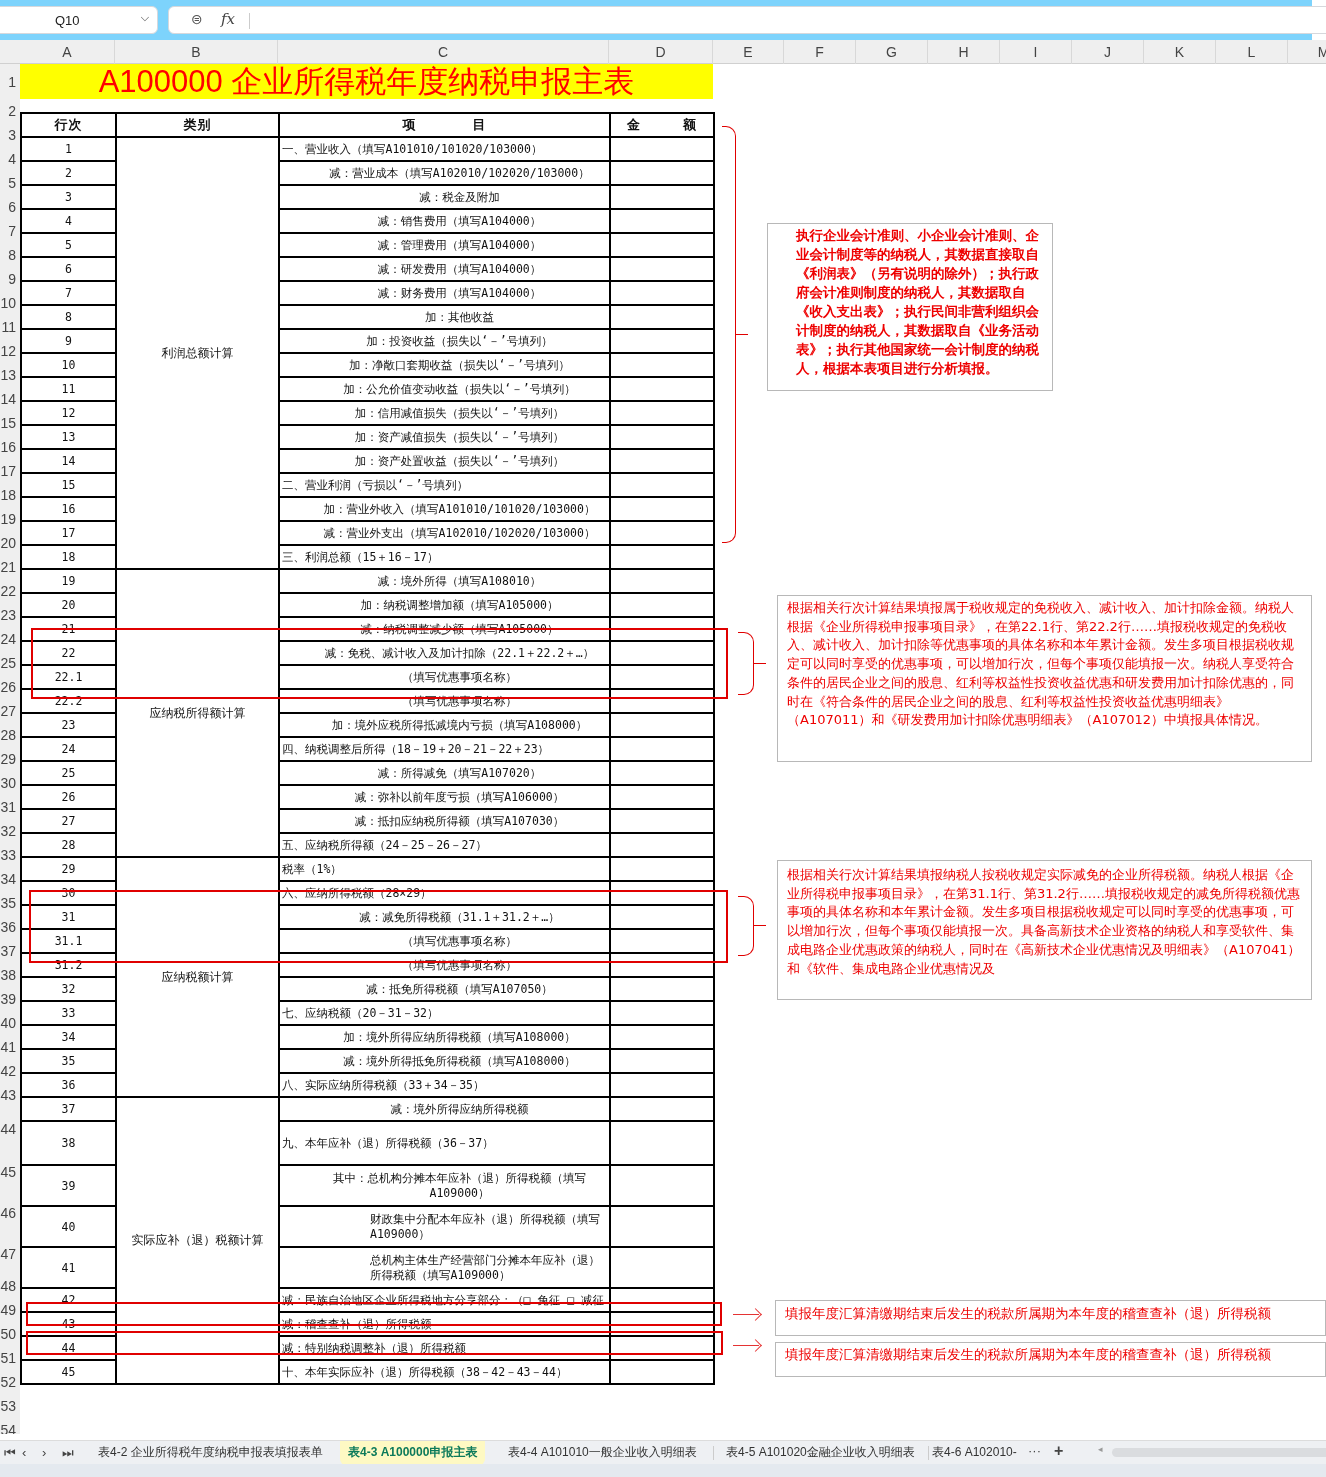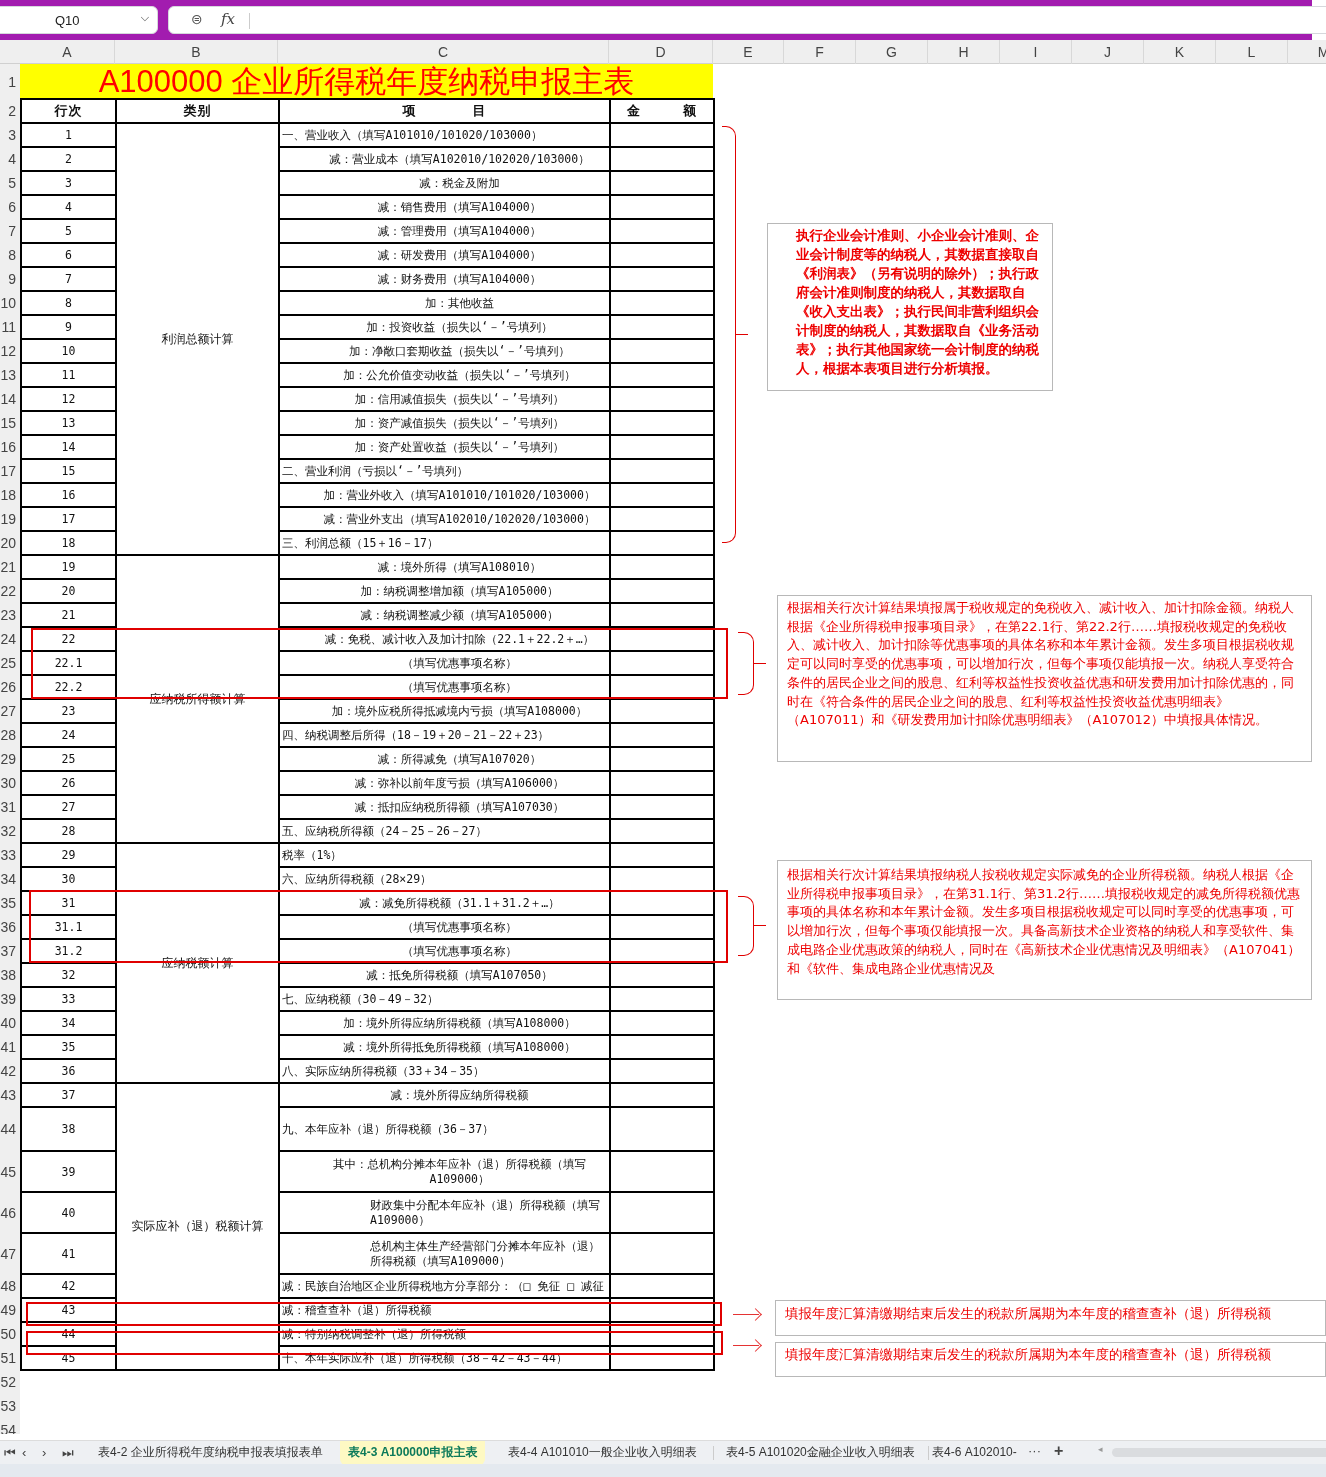--- a/index.html
+++ b/index.html
@@ -1,34 +1,34 @@
 <!DOCTYPE html>
 <html><head>
 <meta charset="utf-8">
 <style>
   *{box-sizing:border-box;margin:0;padding:0;}
   body{width:1326px;height:1477px;overflow:hidden;background:#fff;font-family:"DejaVu Sans","Liberation Sans",sans-serif;position:relative;}
-  .formula-bar{position:absolute;left:0;top:0;width:1312px;height:40px;background:#a21caf;}
+  .formula-bar{position:absolute;left:0;top:0;width:1312px;height:40px;background:#7dd3fc;}
   .namebox{position:absolute;left:-6px;top:6px;width:164px;height:28px;background:#fff;border:1px solid #d6d8dc;border-radius:6px;font-family:"Liberation Sans",sans-serif;font-size:13px;color:#222;}
   .namebox .val{position:absolute;left:60px;top:6px;}
   .namebox .chev{position:absolute;right:8px;top:4px;font-size:11px;color:#666;}
   .fx-box{position:absolute;left:168px;top:6px;width:1170px;height:28px;background:#fff;border:1px solid #d6d8dc;border-radius:6px;}
   .fx-box .zoomi{position:absolute;left:22px;top:4px;font-size:14px;color:#555;}
   .fx-box .fx{position:absolute;left:52px;top:3px;font-family:"DejaVu Serif",serif;font-style:italic;font-size:15px;color:#444;}
   .fx-box .sep{position:absolute;left:80px;top:6px;width:1px;height:16px;background:#ccc;}
 
   .col-headers{position:absolute;left:0;top:40px;width:1326px;height:24px;background:#efefef;border-bottom:1px solid #d0d0d0;}
   .colh{position:absolute;top:0;height:24px;line-height:24px;text-align:center;font-family:"Liberation Sans",sans-serif;font-size:14px;color:#444;border-right:1px solid #d8d8d8;}
   .corner{position:absolute;left:0;top:40px;width:20px;height:24px;background:#efefef;}
   .corner:after{content:"";position:absolute;left:2px;bottom:5px;border-left:6px solid transparent;border-bottom:6px solid #888;}
   .row-headers{position:absolute;left:0;top:64px;width:20px;height:1370px;background:#efefef;overflow:hidden;}
   .rowh{position:absolute;left:-8px;width:24px;text-align:right;font-family:"Liberation Sans",sans-serif;font-size:14px;color:#444;}
 
   .title-cell{position:absolute;left:20px;top:64px;width:693px;height:35px;background:#ffff00;color:#ff0000;font-family:"Liberation Sans",sans-serif;font-size:31px;text-align:center;line-height:36px;}
-  table.tax{position:absolute;left:20px;top:98px;border-collapse:collapse;table-layout:fixed;width:693px;}
+  table.tax{position:absolute;left:20px;top:112px;border-collapse:collapse;table-layout:fixed;width:693px;}
   table.tax td{border:2px solid #000;font-family:"DejaVu Sans Mono","Liberation Mono",monospace;font-size:11.5px;color:#111;padding:0 2px;overflow:hidden;white-space:nowrap;vertical-align:middle;}
   table.tax td.num{text-align:center;}
   table.tax td.cat{text-align:center;vertical-align:middle;font-size:12px;}
   table.tax td.hdr{font-weight:bold;text-align:center;font-size:13px;letter-spacing:1px;}
   table.tax td.item{white-space:pre;line-height:15px;}
   .ind1{padding-left:32px!important;text-align:center;}
   .ind2{padding-left:90px!important;}
   .wrap{white-space:normal!important;}
 
   .note{position:absolute;border:1px solid #b8b8b8;background:#fff;color:#ee0000;font-family:"DejaVu Sans","Liberation Sans",sans-serif;}
@@ -329,21 +329,21 @@
         <td class="item ind1">（填写优惠事项名称）</td>
         <td></td>
       </tr>
       <tr style="height: 24px;">
         <td class="num">32</td>
         <td class="item ind1">减：抵免所得税额（填写A107050）</td>
         <td></td>
       </tr>
       <tr style="height: 24px;">
         <td class="num">33</td>
-        <td class="item">七、应纳税额（30－49－32）</td>
+        <td class="item">七、应纳税额（20－31－32）</td>
         <td></td>
       </tr>
       <tr style="height: 24px;">
         <td class="num">34</td>
         <td class="item ind1">加：境外所得应纳所得税额（填写A108000）</td>
         <td></td>
       </tr>
       <tr style="height: 24px;">
         <td class="num">35</td>
         <td class="item ind1">减：境外所得抵免所得税额（填写A108000）</td>

